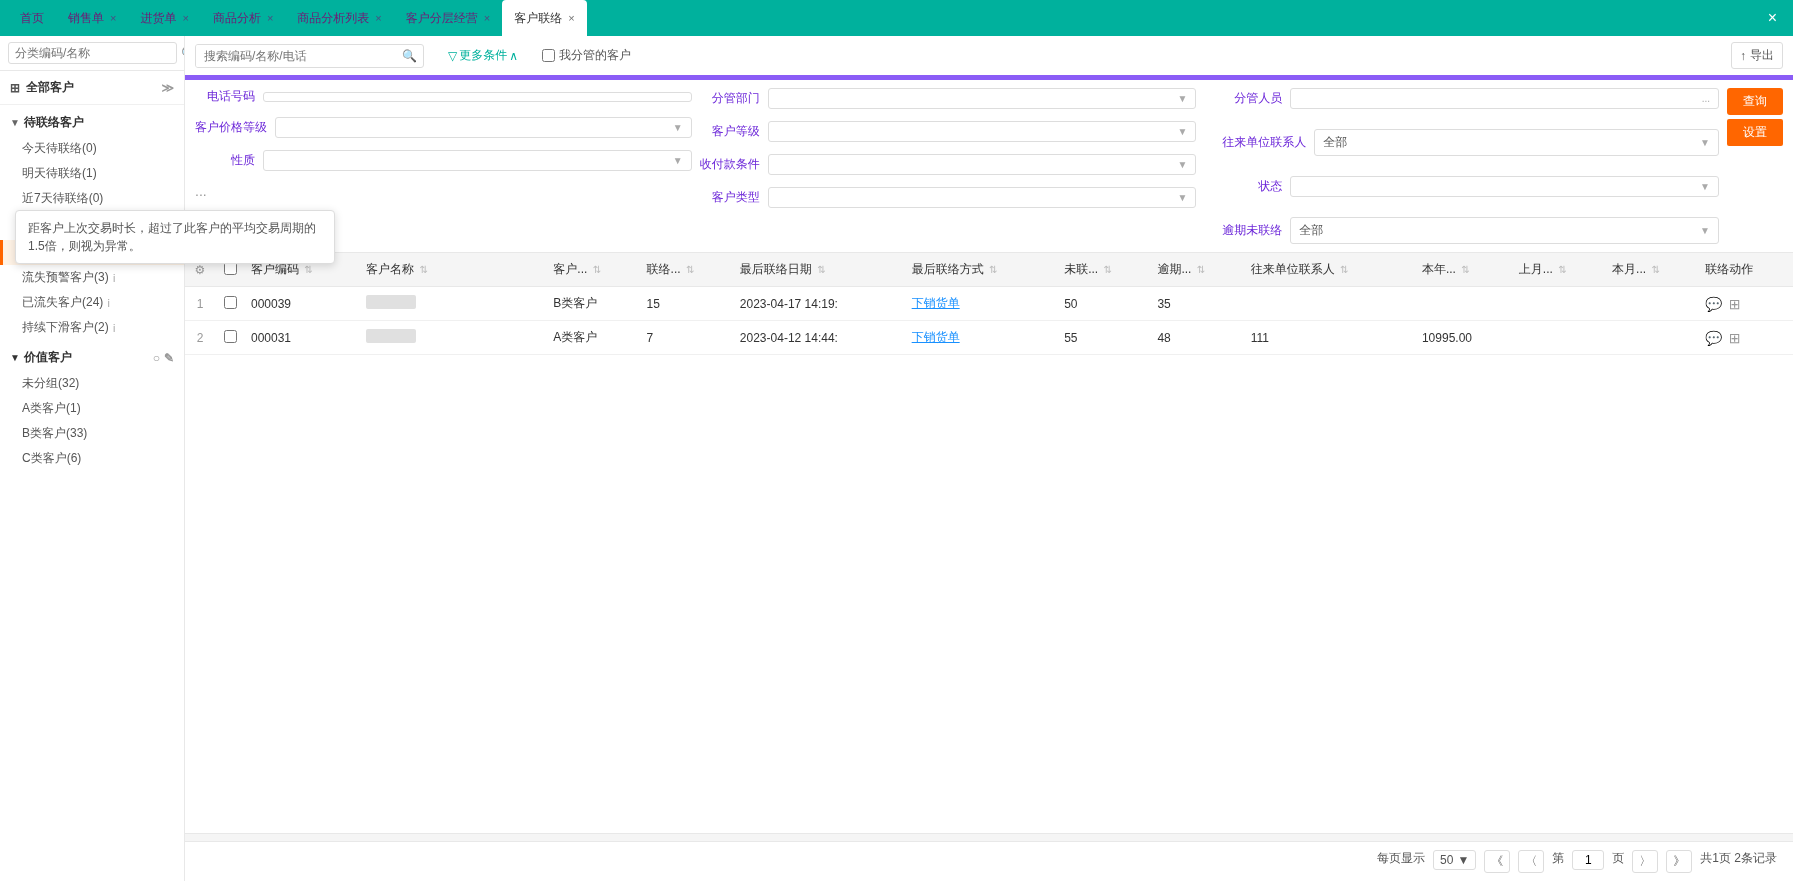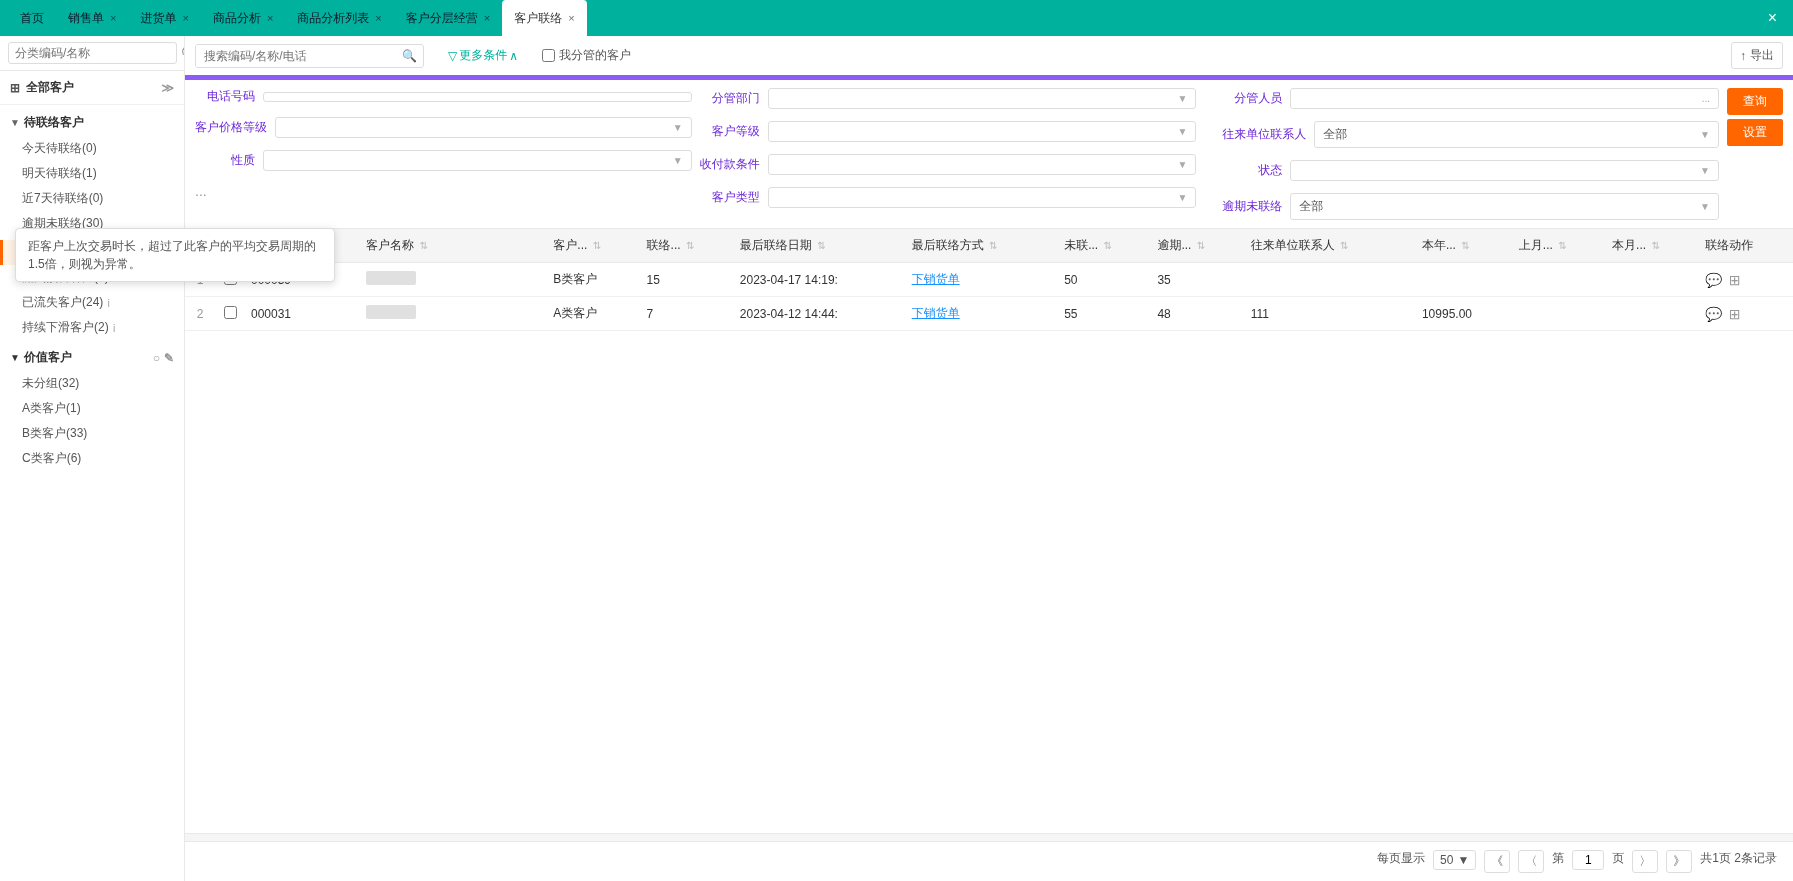--- a/index.html
+++ b/index.html
@@ -6,21 +6,21 @@
     body { background: #f5f5f5; overflow: hidden; width: 1793px; height: 881px; }
 
     
     .top-nav {
       display: flex; align-items: center;
       background: #00b19d; height: 36px; padding: 0 8px;
       color: white; position: relative;
     }
     .nav-item {
       padding: 0 12px; height: 36px; display: flex; align-items: center;
-      cursor: pointer; color: #0f172a; font-size: 13px; white-space: nowrap;
+      cursor: pointer; color: #701a75; font-size: 13px; white-space: nowrap;
     }
     .nav-item.active { background: white; color: #333; border-radius: 4px 4px 0 0; }
     .nav-item .close-x { margin-left: 6px; opacity: 0.7; font-size: 11px; }
     .nav-spacer { flex: 1; }
     .nav-close { color: white; font-size: 16px; cursor: pointer; padding: 0 8px; }
 
     
     .main-layout { display: flex; height: calc(881px - 36px); }
 
     
@@ -130,21 +130,21 @@
       background: #ff6600; color: white; border: none; border-radius: 2px;
       padding: 5px 16px; cursor: pointer; font-size: 12px;
     }
     .btn-group { display: flex; flex-direction: column; gap: 4px; }
 
     .filter-dots { color: #999; cursor: pointer; font-size: 14px; }
 
     
     .tooltip-box {
       background: white; border: 1px solid #ddd; border-radius: 4px;
-      padding: 8px 12px; position: absolute; top: 228px; left: 15px; z-index: 100;
+      padding: 8px 12px; position: absolute; top: 210px; left: 15px; z-index: 100;
       box-shadow: 0 2px 8px rgba(0,0,0,0.15); max-width: 320px; color: #555; line-height: 1.5;
       font-size: 12px;
     }
 
     
     .table-container {
       flex: 1; overflow: auto; background: white; margin: 0;
     }
     table {
       width: 100%; border-collapse: collapse; min-width: 1200px;
@@ -391,21 +391,21 @@
 
           <div class="filter-row">
             <span class="filter-label">客户类型</span>
             <div class="filter-select" style="flex:2;">
               <span></span>
               <span class="dropdown-arrow">▼</span>
             </div>
           </div>
         </div>
 
-        <div style="flex:1; display:flex; flex-direction:column; gap:6px;margin-left:18px;">
+        <div style="flex:1; display:flex; flex-direction:column; gap:14px;margin-left:18px;">
 
           <div class="filter-row">
             <span class="filter-label">分管人员</span>
             <div class="filter-select" style="flex:2;">
               <span></span>
               <span class="dropdown-arrow">...</span>
             </div>
           </div>
 
           <div class="filter-row">

